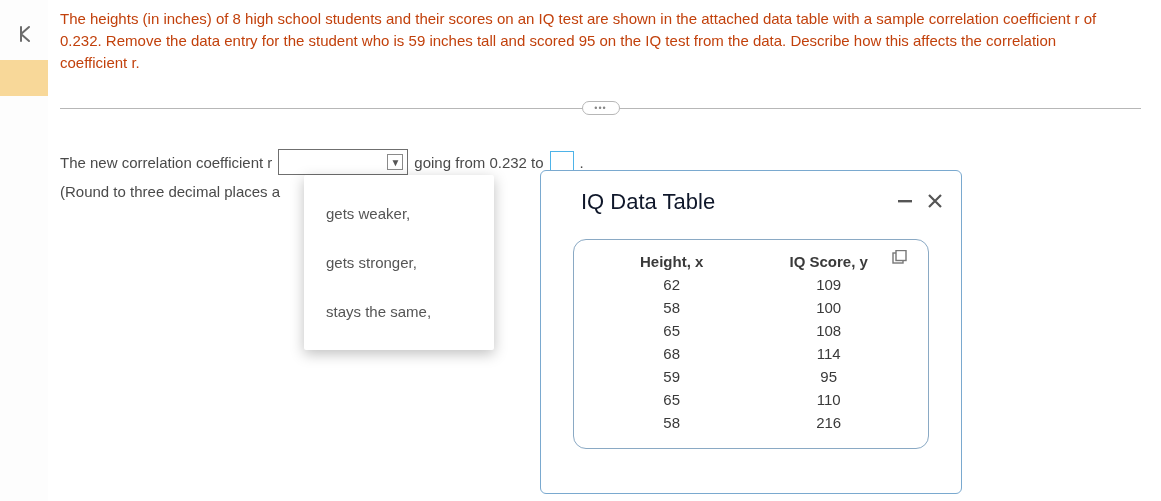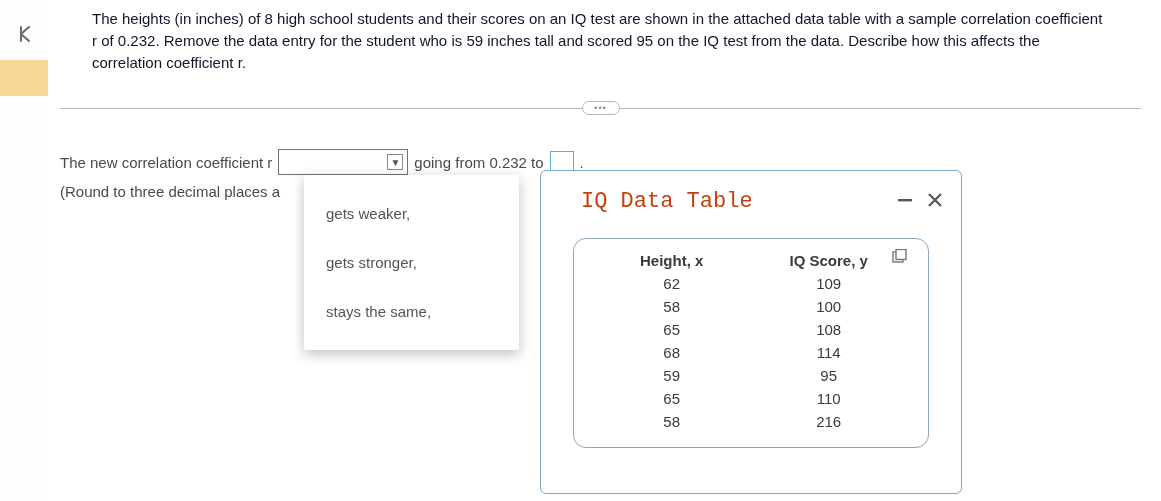--- a/index.html
+++ b/index.html
@@ -37,23 +37,22 @@
       background: #f8d899;
     }
     .content {
       position: absolute;
       left: 60px;
       top: 8px;
       right: 20px;
     }
     .question-text {
       line-height: 1.45;
-      color: #0f172a;
+      color: #c2410c;
       padding-right: 30px;
-      margin-left: 32px;
     }
     .divider-row {
       position: relative;
       margin-top: 28px;
       height: 14px;
     }
     .divider-row .line {
       position: absolute;
       top: 7px;
       left: 0;
@@ -118,21 +117,21 @@
       display: inline-block;
     }
     .round-note {
       margin-top: 8px;
       color: #4a4a4a;
     }
     .dropdown {
       position: absolute;
       left: 244px;
       top: 26px;
-      width: 215px;
+      width: 190px;
       background: #fff;
       border-radius: 2px;
       box-shadow: 0 4px 14px rgba(0,0,0,0.25);
       padding: 14px 0;
       z-index: 5;
     }
     .dropdown .opt {
       padding: 16px 22px;
       color: #555;
       cursor: pointer;
@@ -149,23 +148,22 @@
       background: #fff;
       z-index: 3;
     }
     .modal .titlebar {
       display: flex;
       align-items: center;
       padding: 18px 18px 4px 40px;
     }
     .modal .titlebar .title {
       font-size: 22px;
-      color: #c2410c;
+      color: #0f172a;
       flex: 1;
-      font-family: Liberation Mono, monospace;
     }
     .modal .titlebar .winbtn {
       color: #555;
       cursor: pointer;
       margin-left: 14px;
       font-size: 18px;
       line-height: 1;
     }
     .modal .tablewrap {
       margin: 20px 32px 0 32px;

